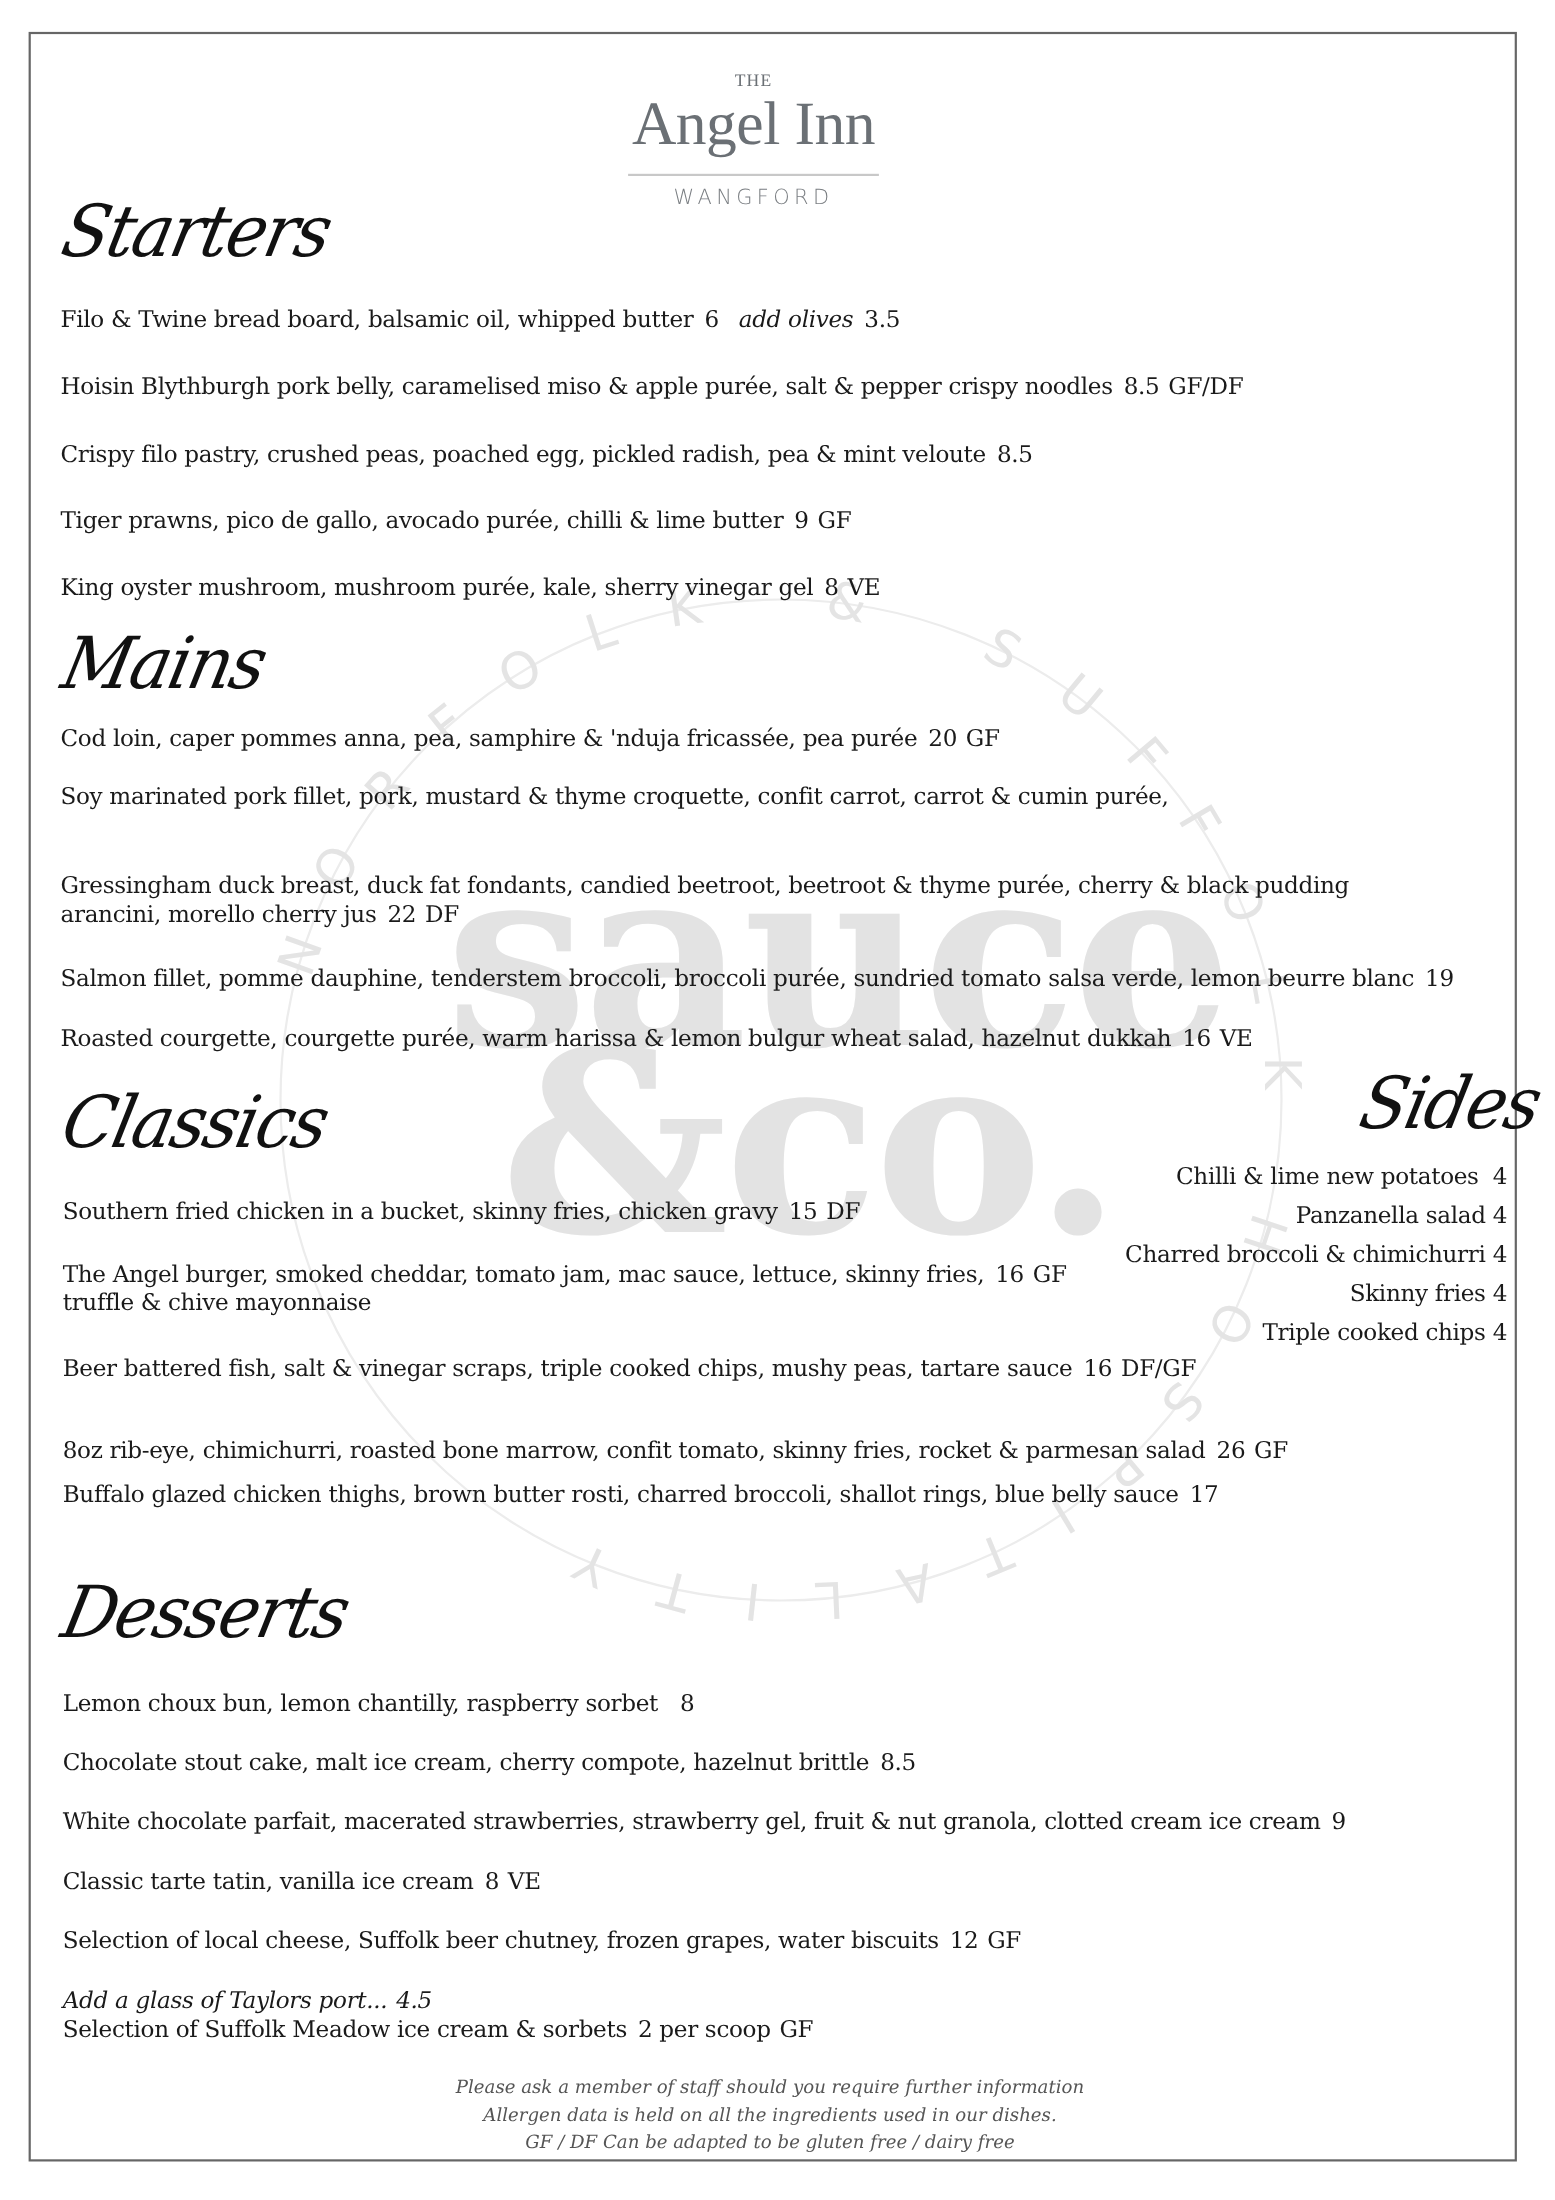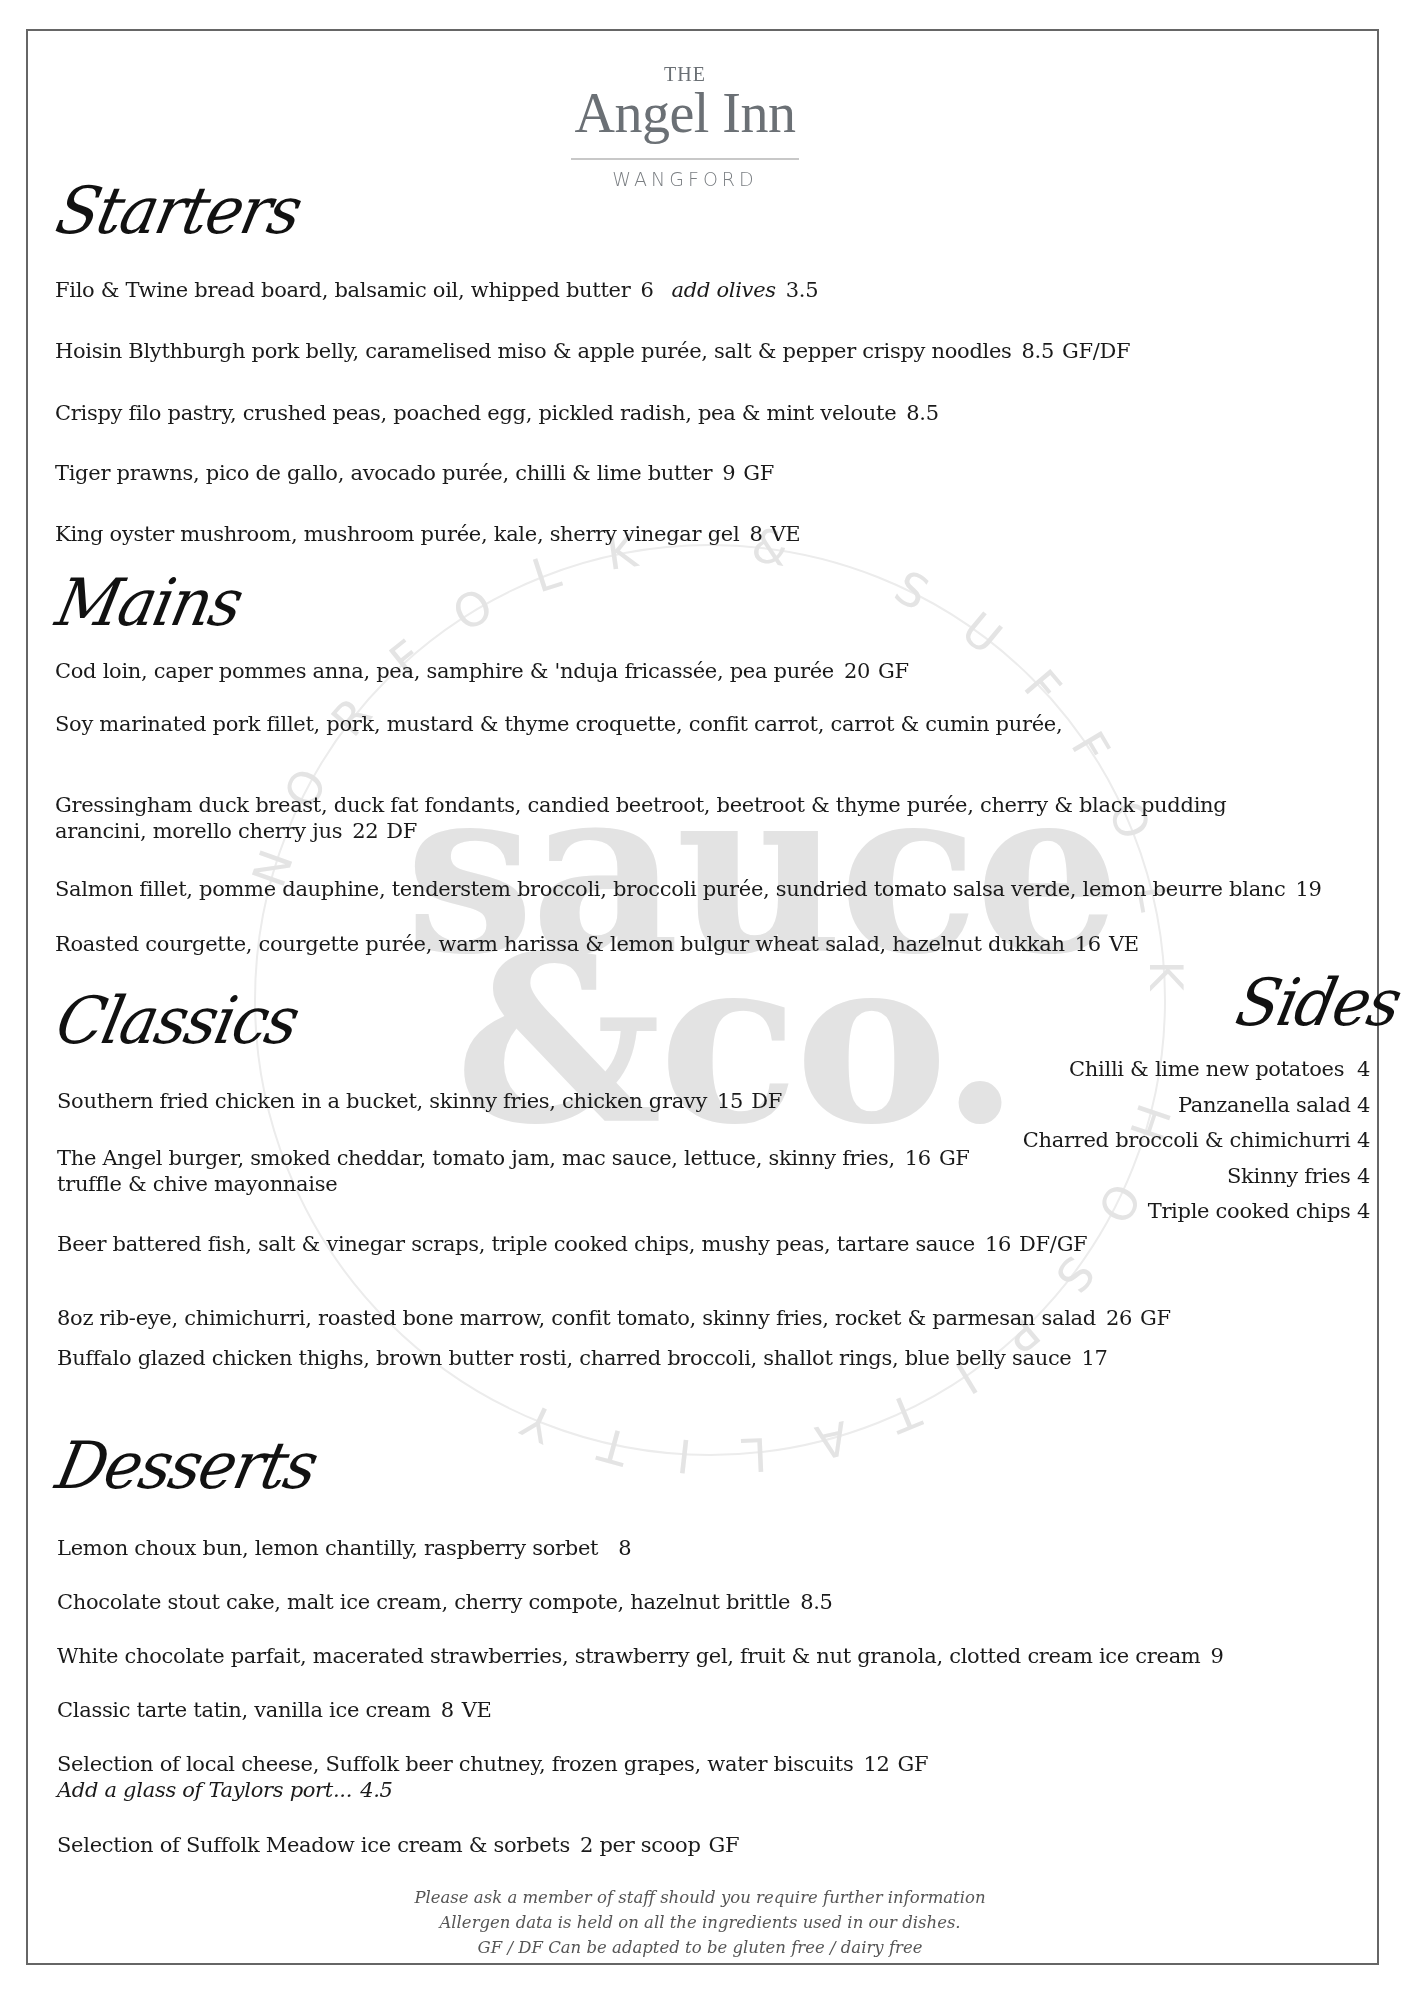--- a/index.html
+++ b/index.html
@@ -11,39 +11,39 @@
   
   .wm { position: absolute; left: 0; top: 0; width: 1414px; height: 2000px; pointer-events: none; }
   .wm-text { position: absolute; font-family: "DejaVu Serif", serif; font-weight: bold;
              color: #e3e3e3; letter-spacing: -4px; line-height: 1; }
   .wm-moss { left: 405px; top: 755px; font-size: 230px; }
   .wm-co { left: 455px; top: 925px; font-size: 230px; }
 
   
   .logo { position: absolute; left: 560px; top: 62px; width: 250px; text-align: center; color: #6b7075;
           font-family: "Liberation Serif", serif; }
-  .logo .the { font-size: 20px; letter-spacing: 1px; line-height: 24px; }
+  .logo .the { font-size: 16px; letter-spacing: 1px; line-height: 24px; }
   .logo .name { font-size: 56px; line-height: 54px; letter-spacing: -0.5px; }
   .logo .rule { width: 228px; height: 2px; background: #c8c8c8; margin: 18px auto 8px auto; }
   .logo .place { font-family: "DejaVu Sans", sans-serif; font-size: 19px; letter-spacing: 4px;
                  font-weight: 300; color: #7a7e82; }
 
   
   .heading { position: absolute; font-family: "DejaVu Serif", serif; font-style: italic;
              font-size: 62px; color: #111; letter-spacing: -2px; transform: skewX(-12deg) scaleY(1.05);
              font-weight: normal; line-height: 1; }
 
   .item { position: absolute; font-size: 21px; line-height: 26px; color: #1a1a1a;
           white-space: nowrap; letter-spacing: -0.3px; }
   .item .price { margin-left: 10px; }
   .item .tag { margin-left: 8px; }
   .item .addon { font-style: italic; margin-left: 18px; }
   .item .addon-price { margin-left: 10px; }
   .item .line2 { display: block; }
-  .item .note { display: block; font-style: italic; }
+  .item .note { display: block; font-style: italic; margin-top: 28px; }
 
   .sides { position: absolute; right: 44px; top: 1052px; text-align: right; font-size: 21px;
            line-height: 35.5px; color: #1a1a1a; letter-spacing: -0.3px; }
 
   .footer { position: absolute; left: 300px; width: 800px; top: 1885px; text-align: center;
             font-style: italic; font-size: 16.5px; line-height: 25px; color: #555; }
 </style>
 </head>
 <body>
 

